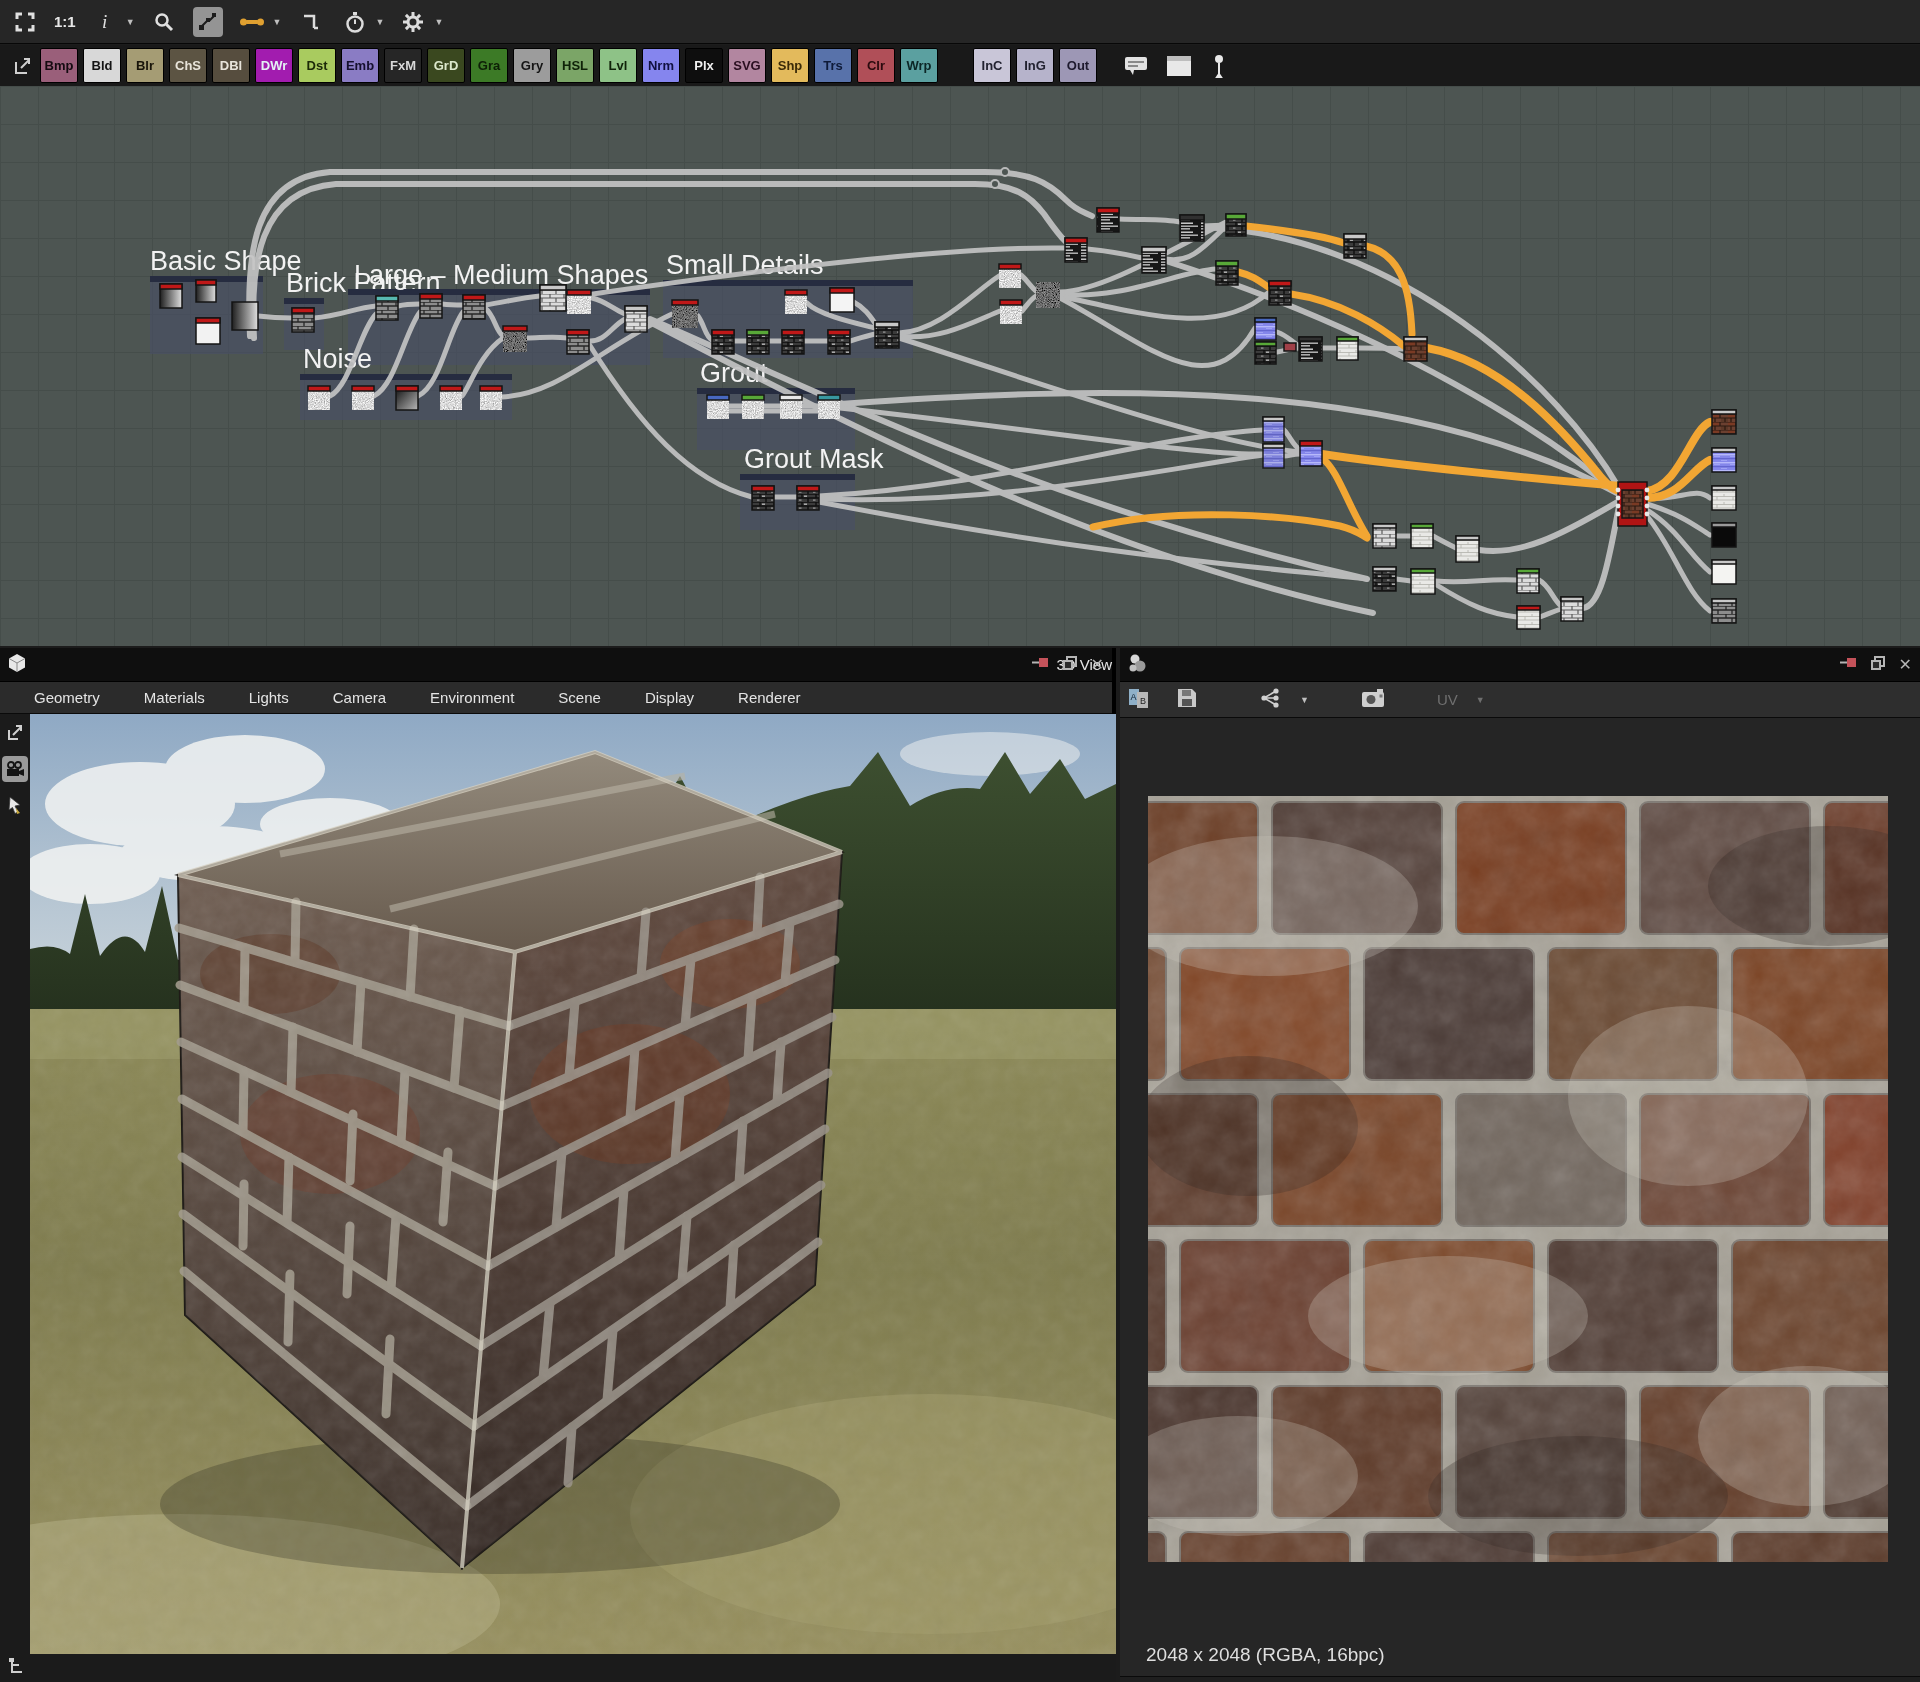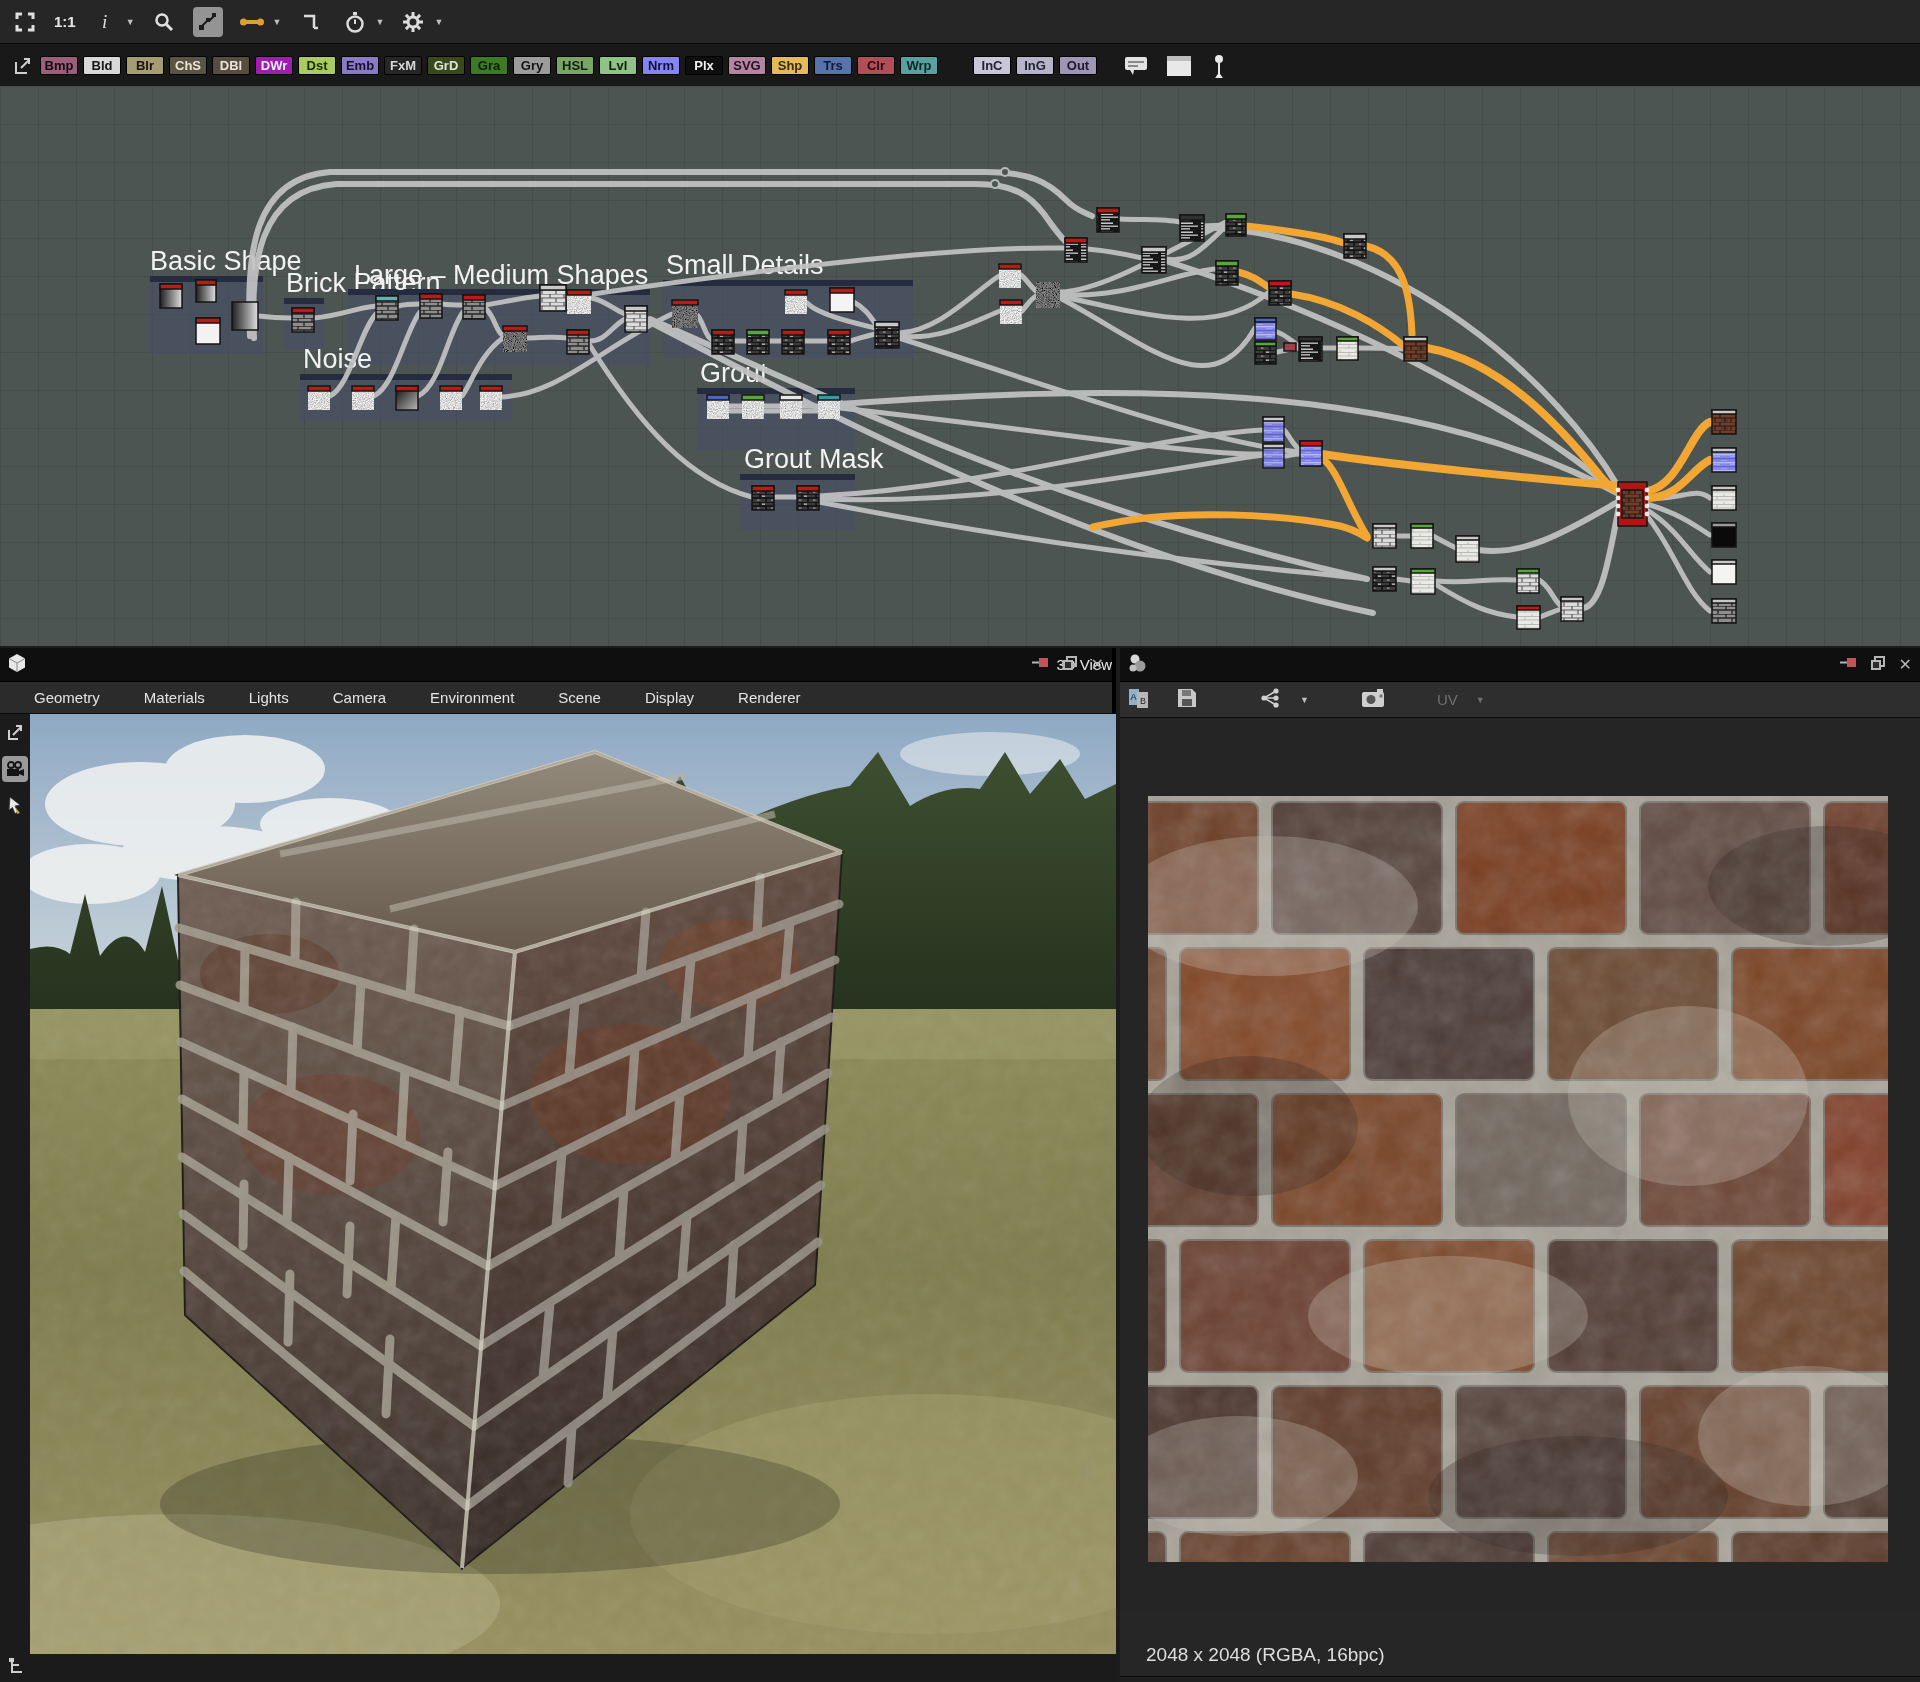--- a/index.html
+++ b/index.html
@@ -9,21 +9,21 @@
   
   .tb-top{position:absolute;left:0;top:0;width:1920px;height:44px;background:#262626;border-bottom:1px solid #070707;display:flex;align-items:center;gap:14px;padding:0 10px;}
   .tb-top .lbl{color:#e6e6e6;font-size:15px;font-weight:bold;}
   .tool{display:flex;align-items:center;justify-content:center;width:30px;height:30px;border-radius:4px;color:#dcdcdc;}
   .tool.sel{background:#949494;color:#1c1c1c;}
   .caret{color:#bfbfbf;font-size:9px;margin-left:-8px;}
   .ital{font-family:"Liberation Serif",serif;font-style:italic;font-size:19px;color:#e0e0e0;}
 
   
   .palette{position:absolute;left:0;top:45px;width:1920px;height:41px;background:#191919;display:flex;align-items:center;padding:0 6px;}
-  .pbtn{border:1px solid #000;width:38px;height:19px;margin-right:5px;font-size:13px;font-weight:bold;display:flex;align-items:center;justify-content:center;border-radius:2px;padding:0;cursor:pointer;}
+  .pbtn{border:1px solid #000;width:38px;height:35px;margin-right:5px;font-size:13px;font-weight:bold;display:flex;align-items:center;justify-content:center;border-radius:2px;padding:0;cursor:pointer;}
   .pgap{width:30px;}
   .pal-icon{color:#cfcfcf;margin:0 8px;display:flex;align-items:center;}
 
   
   .graph{position:absolute;left:0;top:86px;width:1920px;height:560px;background-color:#4d5552;
     background-image:linear-gradient(#454d4a 1px,transparent 1px),linear-gradient(90deg,#454d4a 1px,transparent 1px);
     background-size:38px 38px;}
   .graph svg{position:absolute;left:0;top:0;}
   .flabel{font-size:27px;fill:#f2f2f2;}
 

